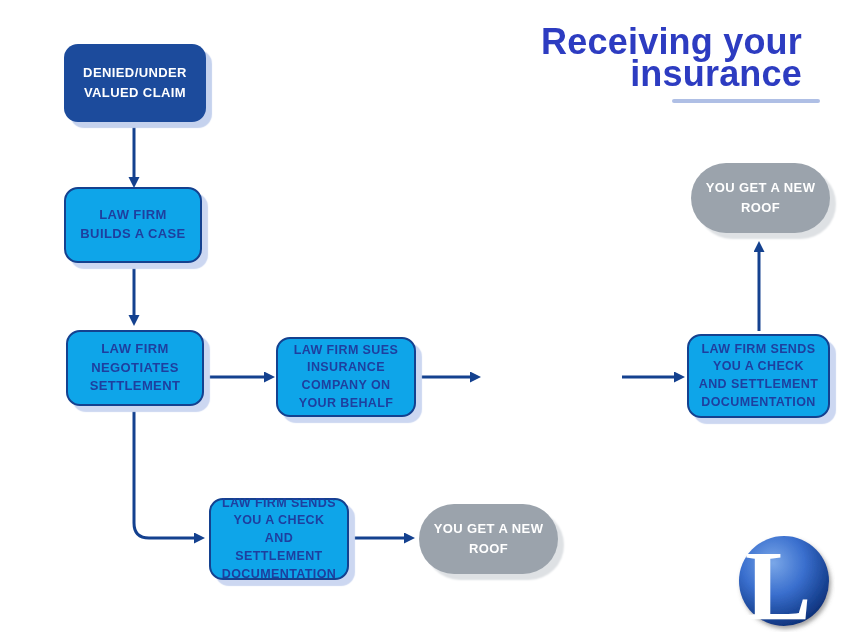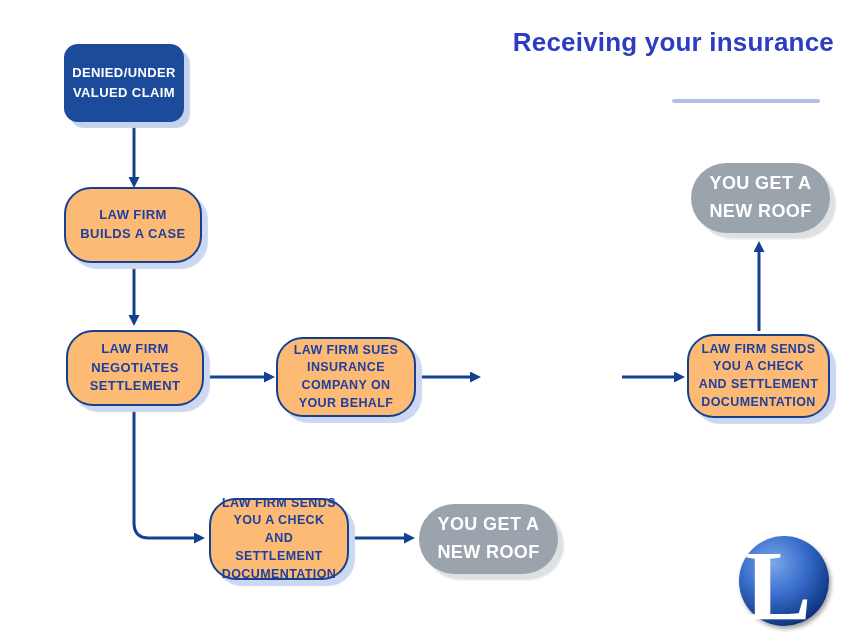--- a/index.html
+++ b/index.html
@@ -10,26 +10,26 @@
     width: 855px;
     height: 641px;
     background: #ffffff;
     overflow: hidden;
   }
 
   
   .title {
     position: absolute;
     top: 26px;
-    left: 412px;
+    left: 380px;
     width: 422px;
     text-align: right;
     color: #2d3cc1;
     font-weight: bold;
-    font-size: 26px;
+    font-size: 36px;
     line-height: 32px;
     letter-spacing: 0.2px;
   }
   .title-underline {
     position: absolute;
     top: 99px;
     left: 672px;
     width: 148px;
     height: 4px;
     background: #afbfe5;
@@ -41,49 +41,49 @@
     position: absolute;
     display: flex;
     align-items: center;
     justify-content: center;
     text-align: center;
     font-weight: bold;
     letter-spacing: 0.4px;
     padding: 6px 9px;
   }
   .node-outline {
-    background: #fdba74;
+    background: #0ea5e9;
     border: 2.5px solid #14418f;
-    border-radius: 27px;
+    border-radius: 14px;
     color: #1e3f9f;
     font-size: 13px;
     line-height: 1.45;
     box-shadow: 6px 6px 1px #ccd7f1;
     text-align: center;
   }
   .node-filled {
     background: #1c4b9c;
     border-radius: 14px;
     color: #ffffff;
     font-size: 13px;
     line-height: 1.55;
     box-shadow: 6px 6px 1px #c5d2ee;
   }
   .node-pill {
     background: #9ba3ac;
     border-radius: 36px;
     color: #ffffff;
-    font-size: 18px;
+    font-size: 13px;
     line-height: 1.55;
     box-shadow: 6px 6px 2px #dee1e4;
   }
   .small-text { font-size: 12.5px; line-height: 1.42; }
 
   
-  .n-denied        { left: 64px;  top: 44px;  width: 120px; height: 78px; }
+  .n-denied        { left: 64px;  top: 44px;  width: 142px; height: 78px; }
   .n-builds        { left: 64px;  top: 187px; width: 138px; height: 76px; }
   .n-negotiates    { left: 66px;  top: 330px; width: 138px; height: 76px; }
   .n-sues          { left: 276px; top: 337px; width: 140px; height: 80px; }
   .n-reach         { left: 482px; top: 338px; width: 138px; height: 74px; }
   .n-sends-top     { left: 687px; top: 334px; width: 143px; height: 84px; }
   .n-roof-top      { left: 691px; top: 163px; width: 139px; height: 70px; }
   .n-sends-bottom  { left: 209px; top: 498px; width: 140px; height: 82px; }
   .n-roof-bottom   { left: 419px; top: 504px; width: 139px; height: 70px; }
 
   .arrows {

